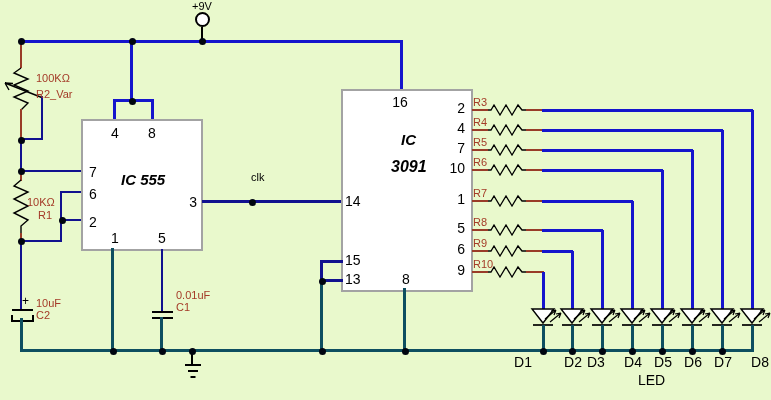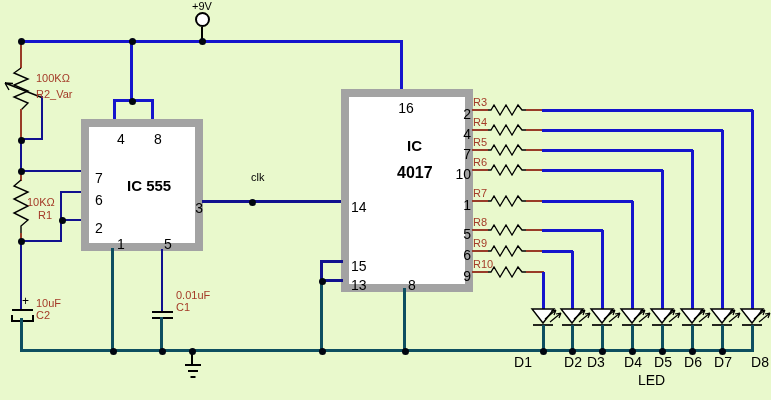--- a/index.html
+++ b/index.html
@@ -16,23 +16,23 @@
   .wire.teal { background: var(--teal, #0e4f60); }
   .wire.red2 { background: var(--lead, #993c28); }
   .wire.blk  { background: #000; }
   .dot { width: 7px; height: 7px; border-radius: 50%; background: #000510; }
   .lbl { white-space: nowrap; color: #000; line-height: 1.1; }
   .red { color: var(--labelred, #a43b28); }
   .s11 { font-size: 11px; }
   .s12 { font-size: 12px; }
   .s14 { font-size: 14px; }
   .s15 { font-size: 11px; }
-  .ic { position: absolute; border: 8px solid #a3a3a3; background: #fff; }
+  .ic { position: absolute; border: 2px solid #a3a3a3; background: #fff; }
   .pin { position: absolute; font-size: 14px; color: #000; line-height: 1.15; }
-  .ic-title { position: absolute; font-weight: bold; color: #000; line-height: 1; }
+  .ic-title { position: absolute; font-weight: bold; color: #000; line-height: 1; font-style: italic; }
   .term {
     width: 15px; height: 15px; border: 2px solid #000; border-radius: 50%;
     background: #fff;
   }
 </style>
 </head>
 <body>
 
 <div id="canvas">
 
@@ -95,21 +95,21 @@
     <span class="pin" style="left:71px;top:109px;width:16px;text-align:center">5</span>
     <span class="ic-title" style="left:38px;top:51px;font-size:15px">IC 555</span>
   </div>
 
   <div class="wire navy" style="left:202px;top:200px;width:141px;height:3px"></div>
   <div class="lbl s15" style="left:251px;top:171px">clk</div>
 
   <div class="ic" style="left:341px;top:89px;width:132px;height:203px">
     <span class="pin" style="left:46px;top:3px;width:22px;text-align:center">16</span>
     <span class="ic-title" style="left:58px;top:41px;font-size:15px">IC</span>
-    <span class="ic-title" style="left:48px;top:68px;font-size:16px">4017</span>
+    <span class="ic-title" style="left:48px;top:68px;font-size:16px">3091</span>
     <span class="pin" style="left:2px;top:102px">14</span>
     <span class="pin" style="left:2px;top:161px">15</span>
     <span class="pin" style="left:2px;top:180px">13</span>
     <span class="pin" style="left:55px;top:180px;width:16px;text-align:center">8</span>
     <span class="pin" style="left:96px;top:9px;width:26px;text-align:right">2</span>
     <span class="pin" style="left:96px;top:29px;width:26px;text-align:right">4</span>
     <span class="pin" style="left:96px;top:49px;width:26px;text-align:right">7</span>
     <span class="pin" style="left:96px;top:69px;width:26px;text-align:right">10</span>
     <span class="pin" style="left:96px;top:100px;width:26px;text-align:right">1</span>
     <span class="pin" style="left:96px;top:129px;width:26px;text-align:right">5</span>

